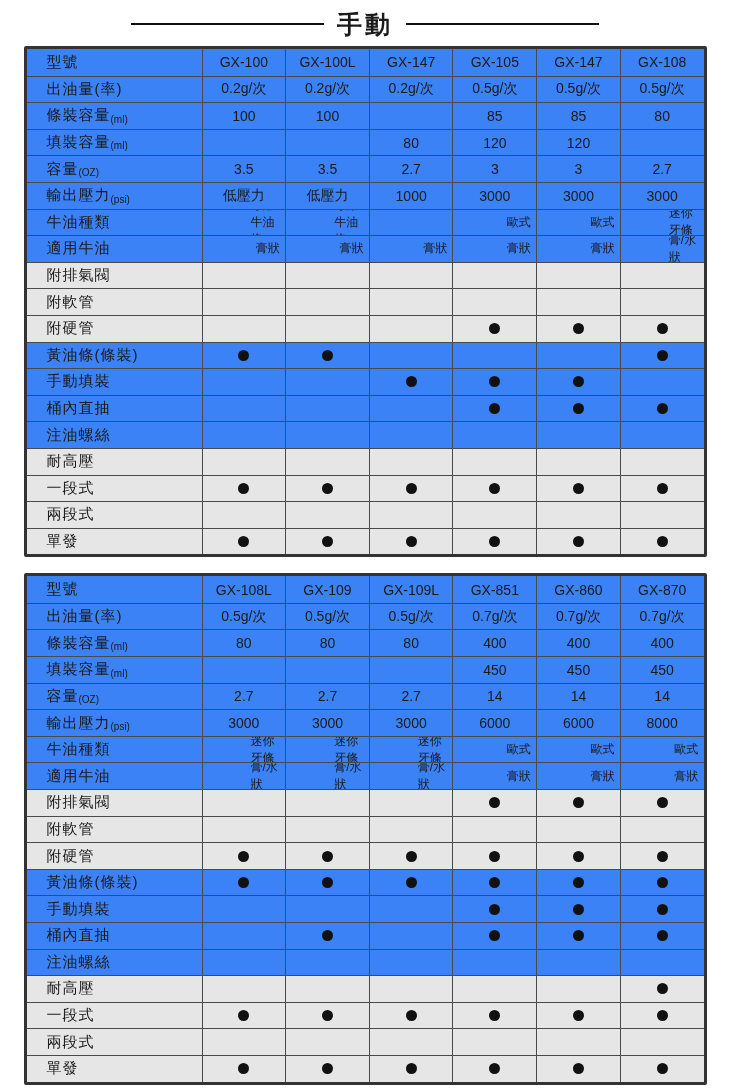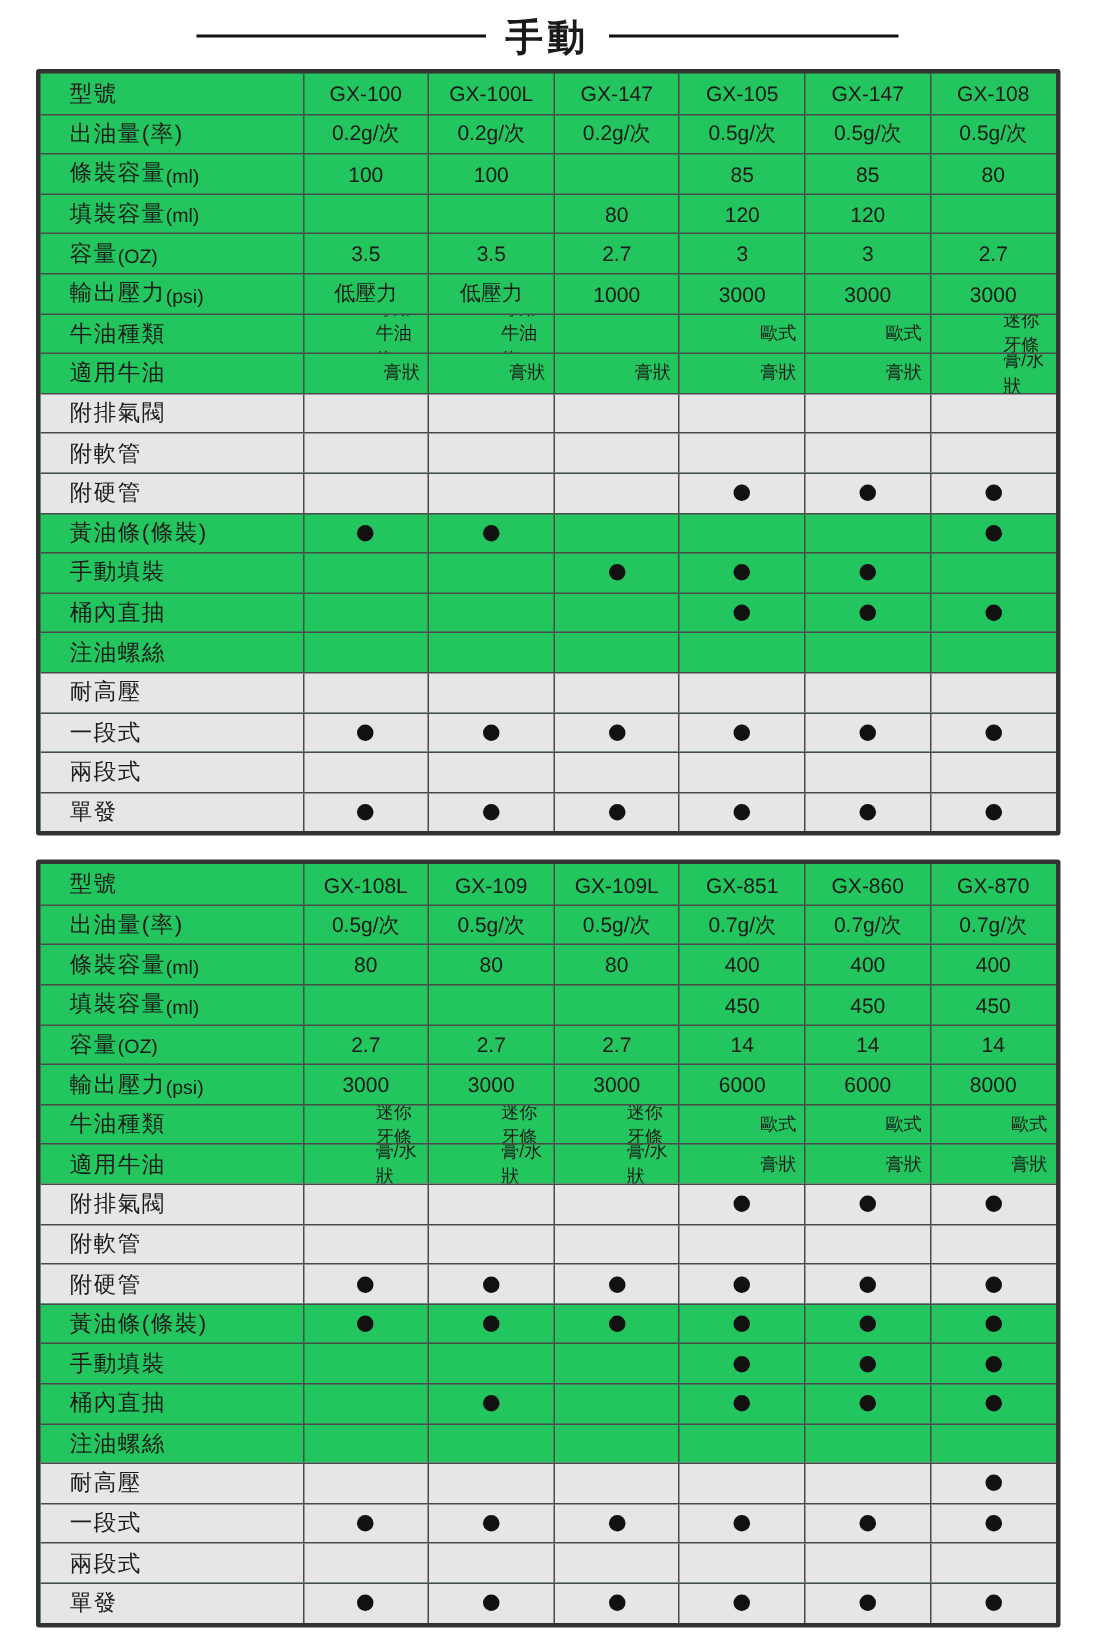--- a/index.html
+++ b/index.html
@@ -36,21 +36,21 @@
     font-weight:700;
     letter-spacing:3px;
     white-space:nowrap;
   }
   .gtable{
     width:683px;
     margin:7px auto 0;
     border:3px solid var(--outer);
     border-radius:2px;
     overflow:hidden;
-    background:#22c55e;
+    background:#3b82f6;
   }
   .gtable + .gtable{margin-top:16px;}
   .grow{
     display:grid;
     grid-template-columns:175px repeat(6,1fr);
     height:26.6px;
   }
   .grow + .grow{border-top:1px solid var(--line);}
   .grow.shaded{background:var(--shade);}
   .gcell{
@@ -63,21 +63,21 @@
   }
   .gcell.label-cell{
     border-left:none;
     justify-content:flex-start;
     padding-left:20px;
     font-size:15px;
     letter-spacing:1px;
   }
   .gcell.small-val{font-size:12px;letter-spacing:0;padding-left:48px;}
   .lbl-unit{
-    font-size:13px;
+    font-size:10px;
     letter-spacing:0;
     align-self:flex-end;
     padding-bottom:4px;
   }
   .dot{
     width:11px;
     height:11px;
     border-radius:50%;
     background:var(--dot);
     display:inline-block;

